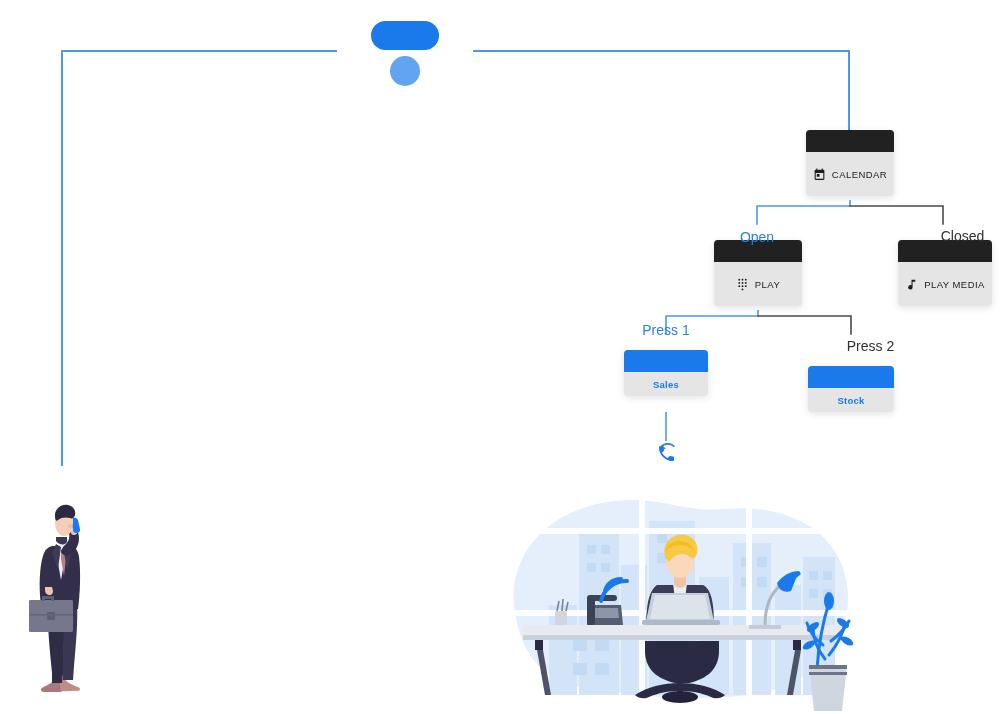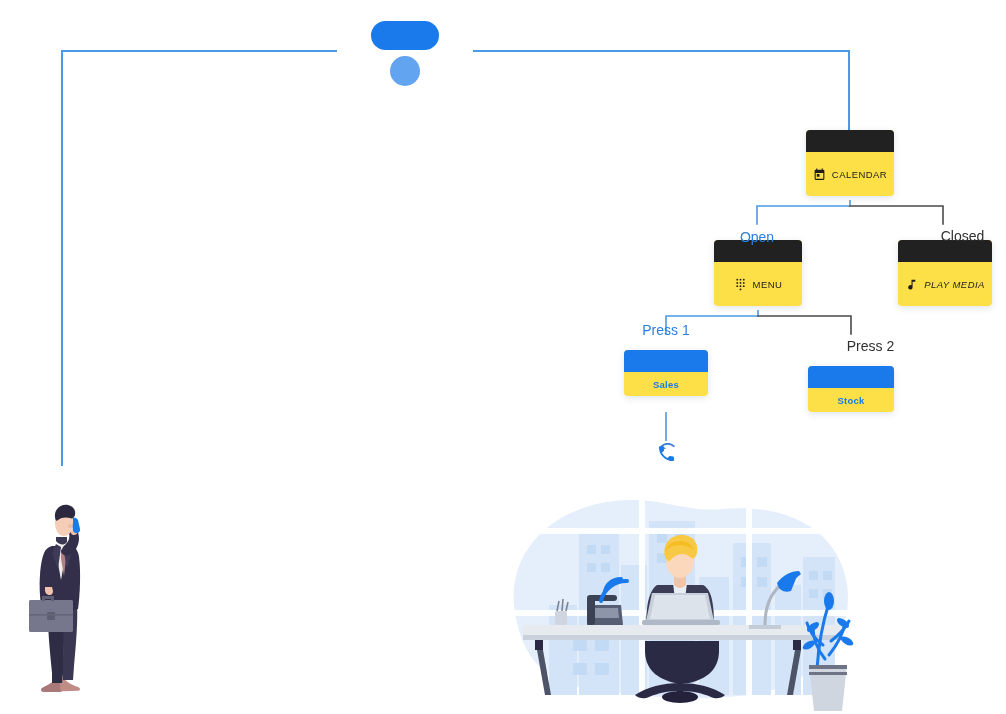--- a/index.html
+++ b/index.html
@@ -48,21 +48,21 @@
     height: 30px;
     border-radius: 50%;
     background: #63a4f0;
   }
 
   
   .node {
     position: absolute;
     width: 92px;
     border-radius: 4px;
-    background: #fde047;
+    background: #e5e5e5;
     box-shadow: 0 2px 7px rgba(32, 45, 77, 0.13);
     overflow: hidden;
   }
   .node .bar {
     height: 22px;
     width: 100%;
   }
   .node .bar.dark { background: #212121; }
   .node .bar.blue { background: #1a7aeb; }
   .node .body {
@@ -90,21 +90,21 @@
     align-items: center;
     justify-content: center;
     width: 13px;
     height: 13px;
     flex: 0 0 auto;
   }
 
   
   #node-calendar  { left: 806px; top: 130px; width: 88px; }
   #node-menu      { left: 714px; top: 240px; width: 88px; }
-  #node-playmedia { left: 898px; top: 240px; width: 94px; font-style: italic; }
+  #node-playmedia { left: 898px; top: 240px; width: 94px; }
   #node-sales     { left: 624px; top: 350px; width: 84px; }
   #node-stock     { left: 808px; top: 366px; width: 86px; }
 
   #node-calendar .body,
   #node-menu .body,
   #node-playmedia .body { height: 44px; }
   #node-sales .body,
   #node-stock .body { height: 24px; }
 
   
@@ -198,21 +198,21 @@
             <circle cx="18" cy="3" r="1.7"></circle>
           <circle cx="6" cy="9" r="1.7"></circle>
             <circle cx="12" cy="9" r="1.7"></circle>
             <circle cx="18" cy="9" r="1.7"></circle>
           <circle cx="6" cy="15" r="1.7"></circle>
             <circle cx="12" cy="15" r="1.7"></circle>
             <circle cx="18" cy="15" r="1.7"></circle>
           <circle cx="12" cy="21" r="1.7"></circle>
         </svg>
       </span>
-      <span class="label">MENU</span>
+      <span class="label">PLAY</span>
     </div>
   </div>
 
   <div class="node" id="node-playmedia">
     <div class="bar dark"></div>
     <div class="body">
       <span class="ico">
         <svg viewBox="0 0 24 24" width="13" height="13" fill="#1c1c1c">
           <path d="M12 3v10.6a4 4 0 1 0 2 3.4V7h5V3h-7z"></path>
         </svg>

